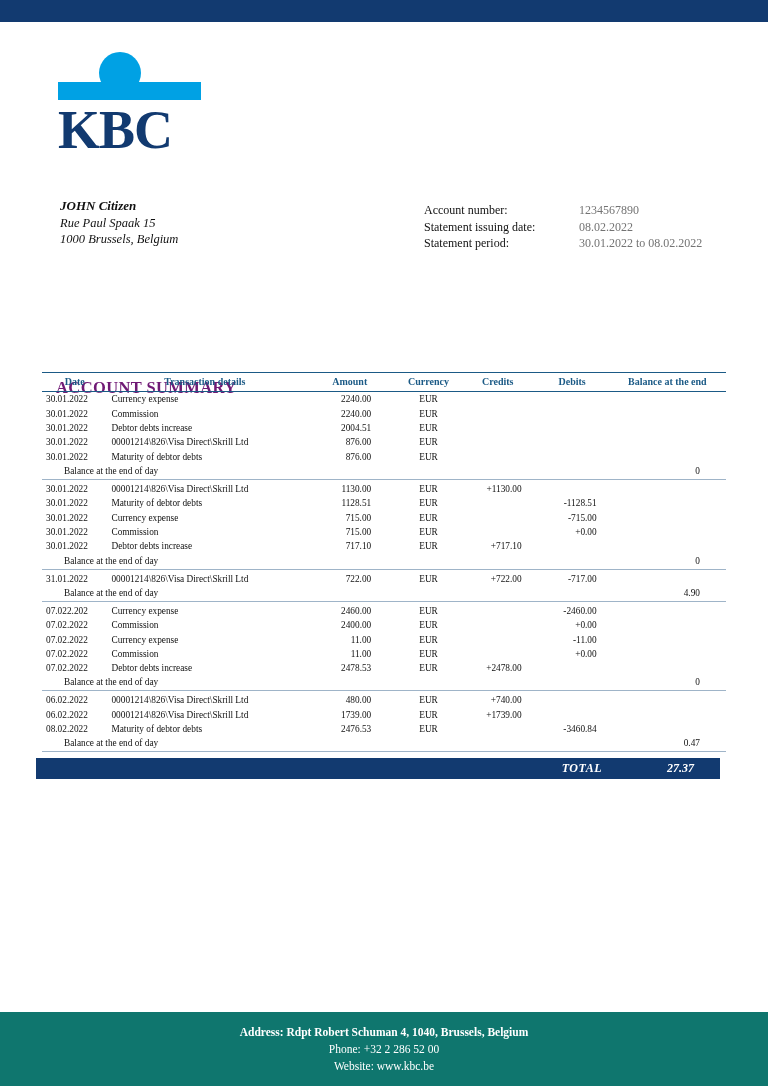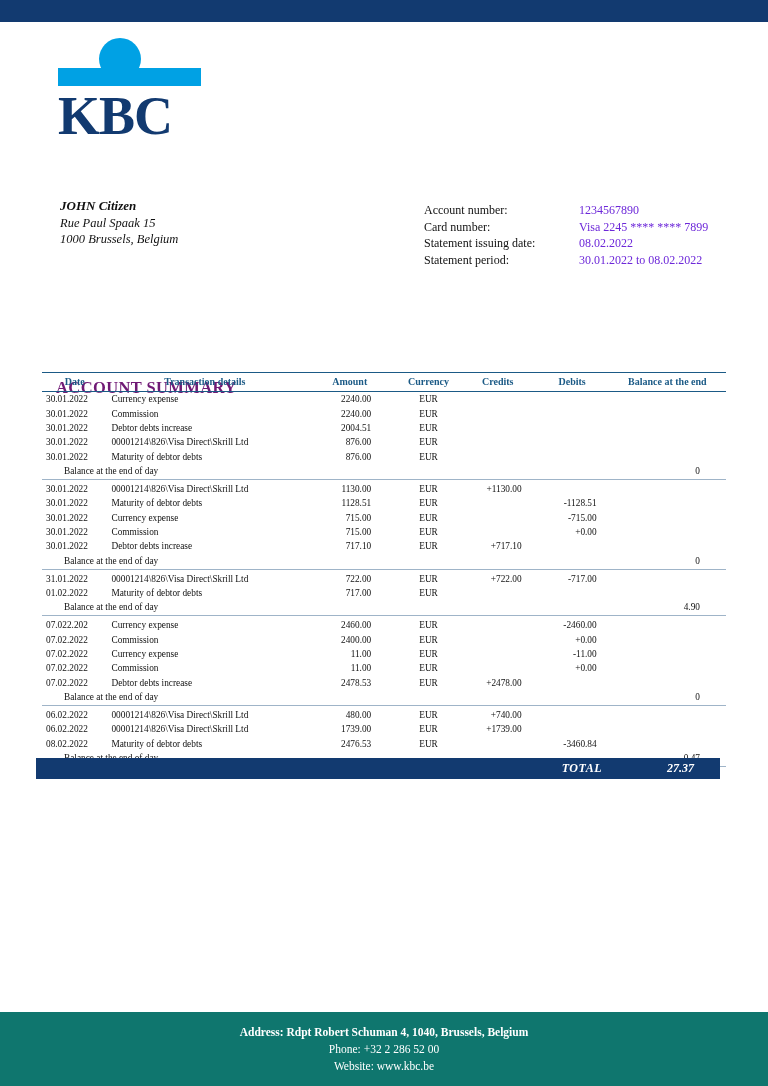--- a/index.html
+++ b/index.html
@@ -33,21 +33,21 @@
     position: absolute;
     top: 22px; left: 0;
     width: 768px;
     height: 990px;
   }
 
   
   .logo-wrap {
     position: absolute;
     left: 58px;
-    top: 16px;
+    top: 30px;
     width: 150px;
     height: 140px;
   }
   .logo-dot {
     position: absolute;
     left: 41px;
     top: 0px;
     width: 42px;
     height: 42px;
     border-radius: 50%;
@@ -98,21 +98,21 @@
   }
   .meta-row {
     display: flex;
     gap: 17px;
   }
   .meta-label {
     width: 138px;
     color: #111111;
   }
   .meta-value {
-    color: #6d28d9;
+    color: #737373;
   }
 
   
   .section-title {
     position: absolute;
     left: 56px;
     top: 320px;
     font-size: 16.5px;
     font-weight: bold;
     color: #701a75;
@@ -228,24 +228,20 @@
     <div class="addr">
       <div class="name">JOHN Citizen</div>
       <div>Rue Paul Spaak 15</div>
       <div>1000 Brussels, Belgium</div>
     </div>
 
     <div class="meta">
       <div class="meta-row">
         <span class="meta-label">Account number:</span>
         <span class="meta-value">1234567890</span>
-      </div>
-      <div class="meta-row">
-        <span class="meta-label">Card number:</span>
-        <span class="meta-value">Visa 2245 **** **** 7899</span>
       </div>
       <div class="meta-row">
         <span class="meta-label">Statement issuing date:</span>
         <span class="meta-value">08.02.2022</span>
       </div>
       <div class="meta-row">
         <span class="meta-label">Statement period:</span>
         <span class="meta-value">30.01.2022 to 08.02.2022</span>
       </div>
     </div>
@@ -366,29 +362,20 @@
             </tr>
             <tr class="first-group">
               <td class="col-date">31.01.2022</td>
               <td class="col-details">00001214\826\Visa Direct\Skrill Ltd</td>
               <td class="col-amount">722.00</td>
               <td class="col-currency">EUR</td>
               <td class="col-credits">+722.00</td>
               <td class="col-debits">-717.00</td>
               <td class="col-balance"></td>
             </tr>
-            <tr>
-              <td class="col-date">01.02.2022</td>
-              <td class="col-details">Maturity of debtor debts</td>
-              <td class="col-amount">717.00</td>
-              <td class="col-currency">EUR</td>
-              <td class="col-credits"></td>
-              <td class="col-debits"></td>
-              <td class="col-balance"></td>
-            </tr>
             <tr class="balance-row">
               <td class="bal-label" colspan="6">Balance at the end of day</td>
               <td class="col-balance">4.90</td>
             </tr>
             <tr class="first-group">
               <td class="col-date">07.022.202</td>
               <td class="col-details">Currency expense</td>
               <td class="col-amount">2460.00</td>
               <td class="col-currency">EUR</td>
               <td class="col-credits"></td>

